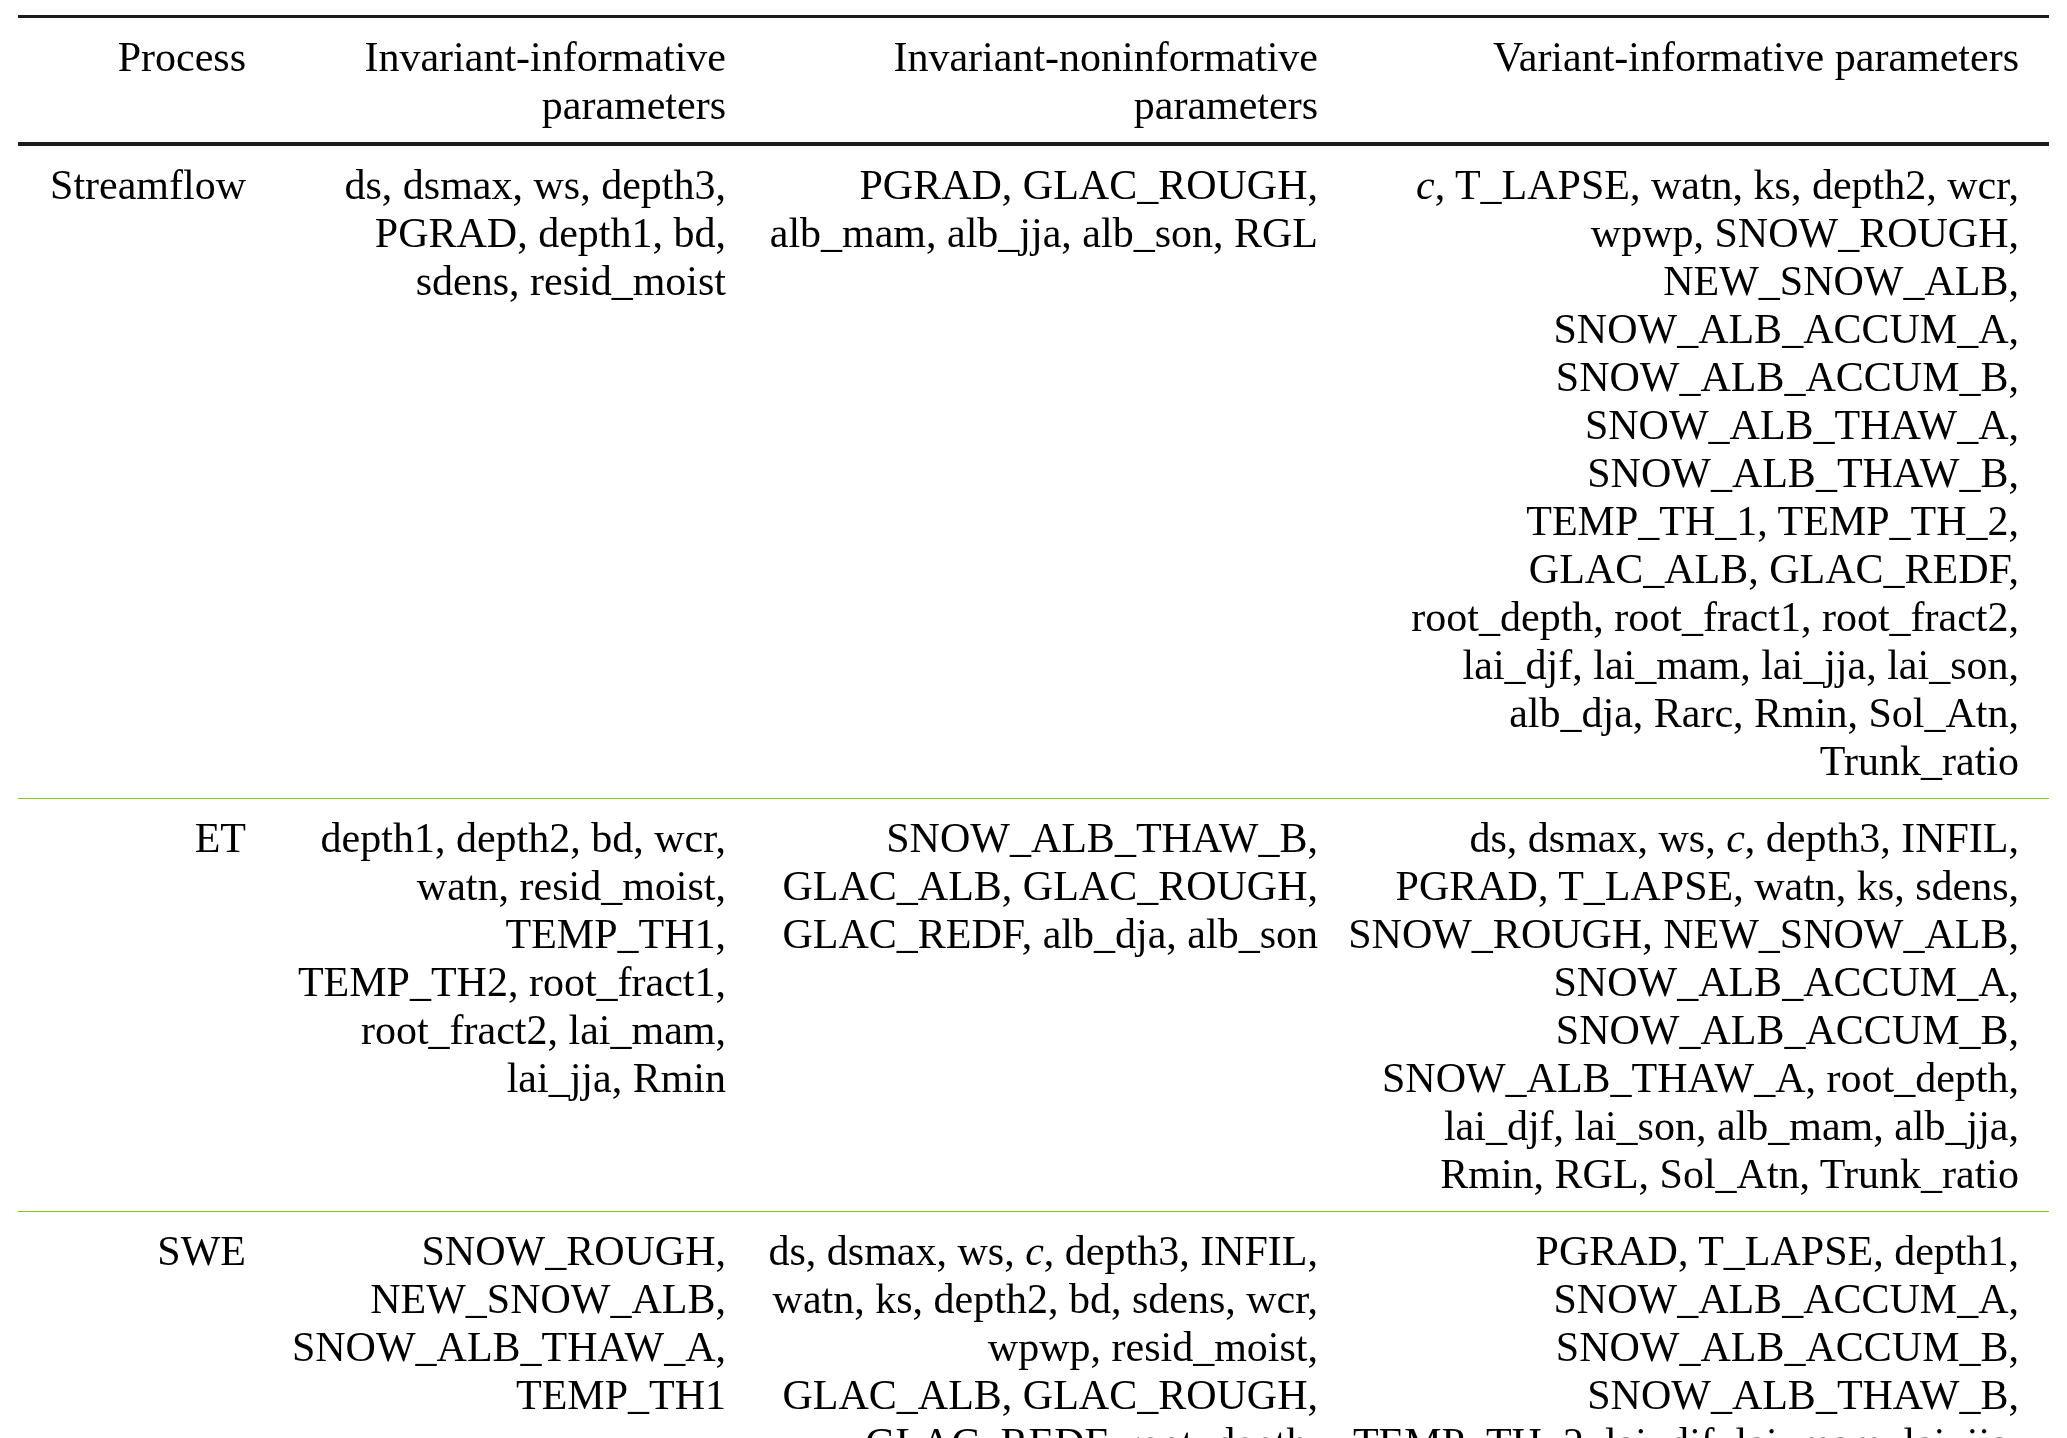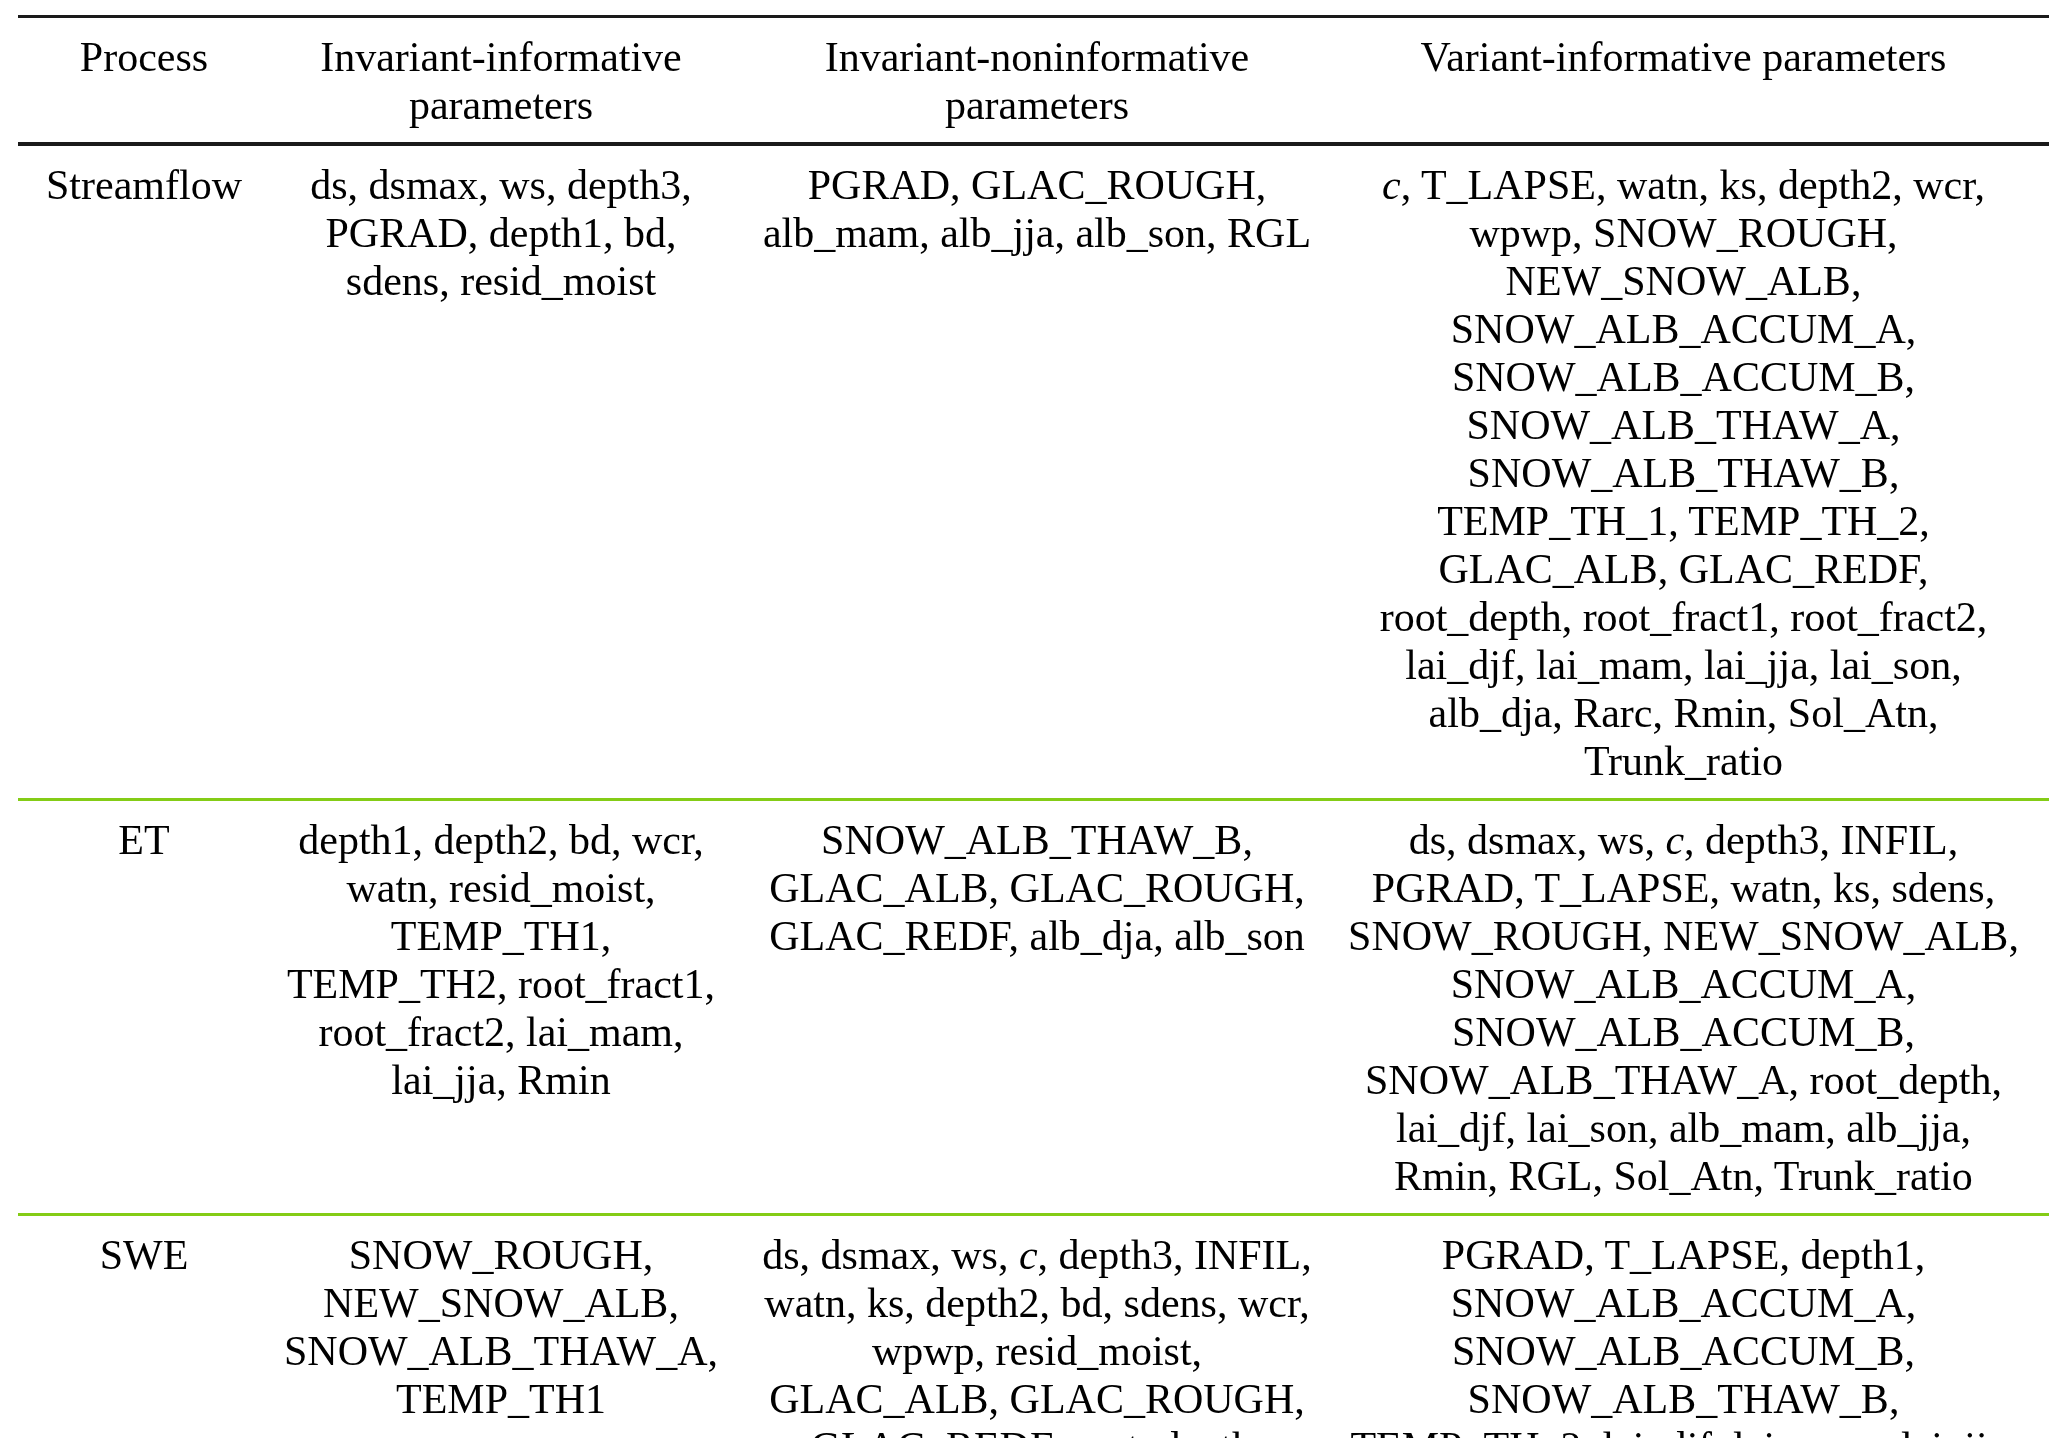--- a/index.html
+++ b/index.html
@@ -21,25 +21,25 @@
     margin: 15px 18px 0 18px;
     border-top: 3px solid #1a1a1a;
     border-bottom: 4px solid #1a1a1a;
     font-size: 42px;
     line-height: 48px;
   }
   thead tr {
     border-bottom: 4px solid #1a1a1a;
   }
   tbody tr {
-    border-top: 3px solid #84cc16;
+    border-top: 1px solid #84cc16;
   }
   th, td {
     vertical-align: top;
-    text-align: center;
+    text-align: right;
     font-weight: normal;
     padding: 15px 30px 13px 0;
     overflow: hidden;
   }
   th.col-process, td.col-process {
     padding-left: 24px;
   }
   i {
     font-style: italic;
   }

